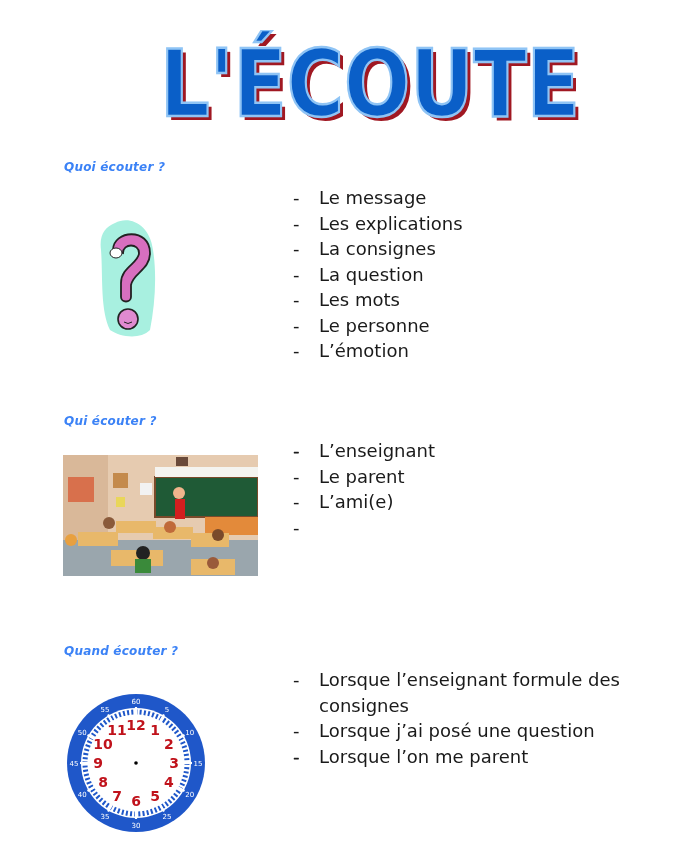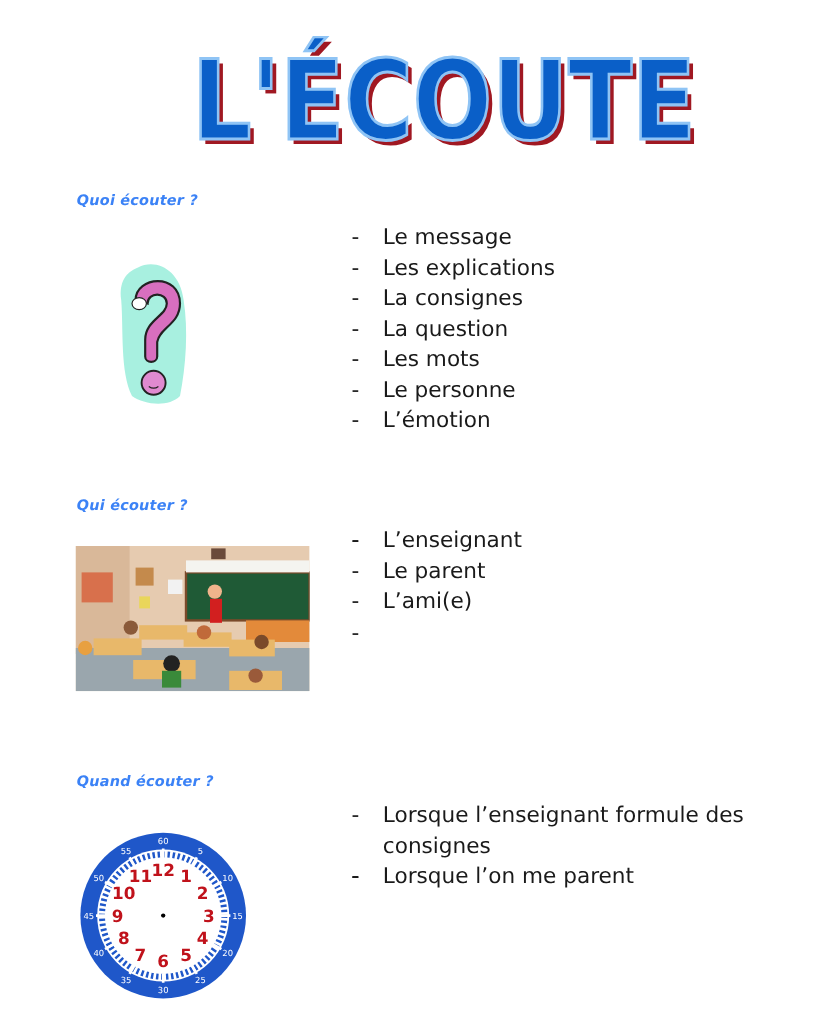--- a/index.html
+++ b/index.html
@@ -130,16 +130,16 @@
       <line x1="-41.6" y1="24.0" x2="-48.5" y2="28.0"></line>
       <line x1="-48.0" y1="0.0" x2="-56.0" y2="0.0"></line>
       <line x1="-41.6" y1="-24.0" x2="-48.5" y2="-28.0"></line>
       <line x1="-24.0" y1="-41.6" x2="-28.0" y2="-48.5"></line>
     </g>
   <circle r="1.8" fill="#000"></circle>
 </svg>
 
 <ul class="list" style="top:667px;">
   <li><span class="dash">-</span><span style="display:inline-block; width:340px;">Lorsque l’enseignant formule des consignes</span></li>
-  <li><span class="dash">-</span></li>
+  <li><span class="dash">-</span><span>Lorsque j’ai posé une question</span></li>
   <li><span class="dash">-</span></li>
   <li><span class="dash">-</span><span>Lorsque l’on me parent</span></li>
 </ul>
 
 </body></html>

